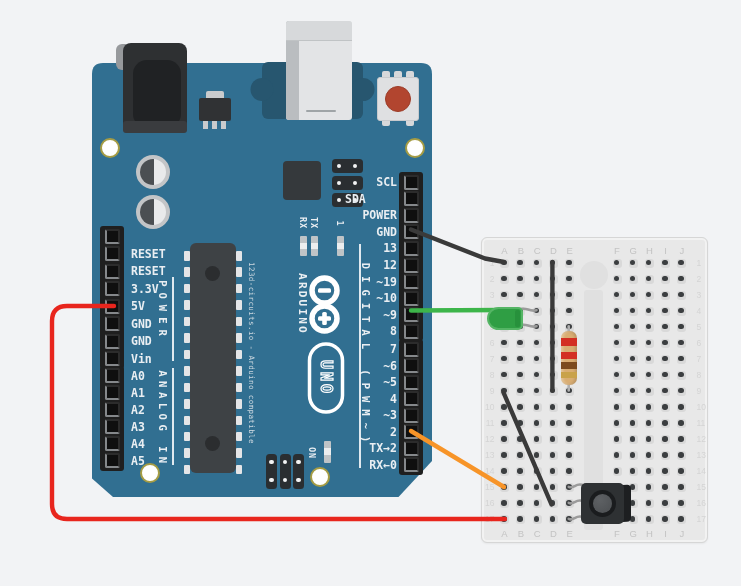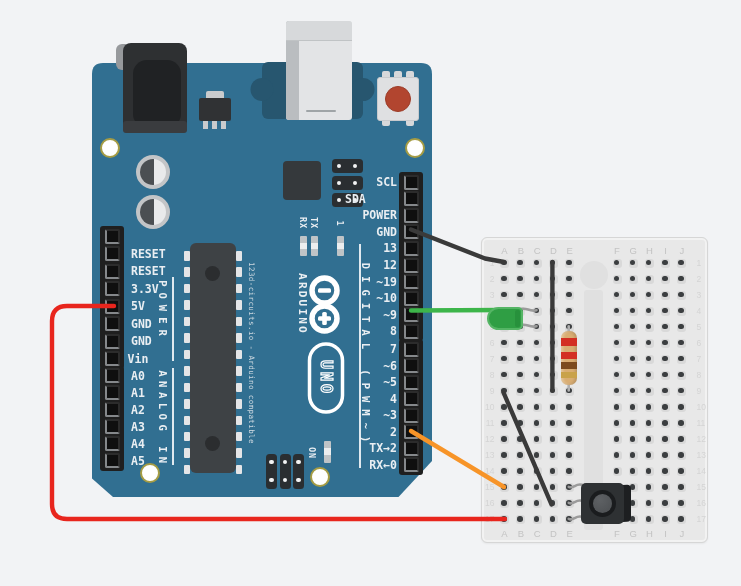--- a/index.html
+++ b/index.html
@@ -743,21 +743,21 @@
       <div class="abs" style="left: 403.5px; top: 407.5px; width: 15px; height: 15px; background: rgb(15, 15, 15); border-radius: 2px; border-width: 2.5px; border-style: solid; border-color: rgb(44, 44, 44) rgb(44, 44, 44) rgb(133, 136, 139) rgb(133, 136, 139);"></div>
       <div class="abs" style="left: 403.5px; top: 424px; width: 15px; height: 15px; background: rgb(15, 15, 15); border-radius: 2px; border-width: 2.5px; border-style: solid; border-color: rgb(44, 44, 44) rgb(44, 44, 44) rgb(133, 136, 139) rgb(133, 136, 139);"></div>
       <div class="abs" style="left: 403.5px; top: 440.5px; width: 15px; height: 15px; background: rgb(15, 15, 15); border-radius: 2px; border-width: 2.5px; border-style: solid; border-color: rgb(44, 44, 44) rgb(44, 44, 44) rgb(133, 136, 139) rgb(133, 136, 139);"></div>
       <div class="abs" style="left: 403.5px; top: 457px; width: 15px; height: 15px; background: rgb(15, 15, 15); border-radius: 2px; border-width: 2.5px; border-style: solid; border-color: rgb(44, 44, 44) rgb(44, 44, 44) rgb(133, 136, 139) rgb(133, 136, 139);"></div>
       <div class="abs silk pinlabel" style="left: 131px; top: 246.5px; width: 46px; text-align: left;">RESET</div>
       <div class="abs silk pinlabel" style="left: 131px; top: 264px; width: 46px; text-align: left;">RESET</div>
       <div class="abs silk pinlabel" style="left: 131px; top: 281.5px; width: 46px; text-align: left;">3.3V</div>
       <div class="abs silk pinlabel" style="left: 131px; top: 299px; width: 46px; text-align: left;">5V</div>
       <div class="abs silk pinlabel" style="left: 131px; top: 316.5px; width: 46px; text-align: left;">GND</div>
       <div class="abs silk pinlabel" style="left: 131px; top: 334px; width: 46px; text-align: left;">GND</div>
-      <div class="abs silk pinlabel" style="left: 115px; top: 351.5px; width: 46px; text-align: center;">Vin</div>
+      <div class="abs silk pinlabel" style="left: 131px; top: 351.5px; width: 46px; text-align: left;">Vin</div>
       <div class="abs silk pinlabel" style="left: 131px; top: 368.5px; width: 46px; text-align: left;">A0</div>
       <div class="abs silk pinlabel" style="left: 131px; top: 385.5px; width: 46px; text-align: left;">A1</div>
       <div class="abs silk pinlabel" style="left: 131px; top: 402.5px; width: 46px; text-align: left;">A2</div>
       <div class="abs silk pinlabel" style="left: 131px; top: 419.5px; width: 46px; text-align: left;">A3</div>
       <div class="abs silk pinlabel" style="left: 131px; top: 436.5px; width: 46px; text-align: left;">A4</div>
       <div class="abs silk pinlabel" style="left: 131px; top: 453.5px; width: 46px; text-align: left;">A5</div>
       <div class="abs silk pinlabel" style="left: 345px; top: 175px; width: 52px; text-align: right;">SCL</div>
       <div class="abs silk pinlabel" style="left: 345px; top: 191.6px; width: 52px; text-align: left;">SDA</div>
       <div class="abs silk pinlabel" style="left: 345px; top: 208.2px; width: 52px; text-align: right;">POWER</div>
       <div class="abs silk pinlabel" style="left: 345px; top: 224.8px; width: 52px; text-align: right;">GND</div>

